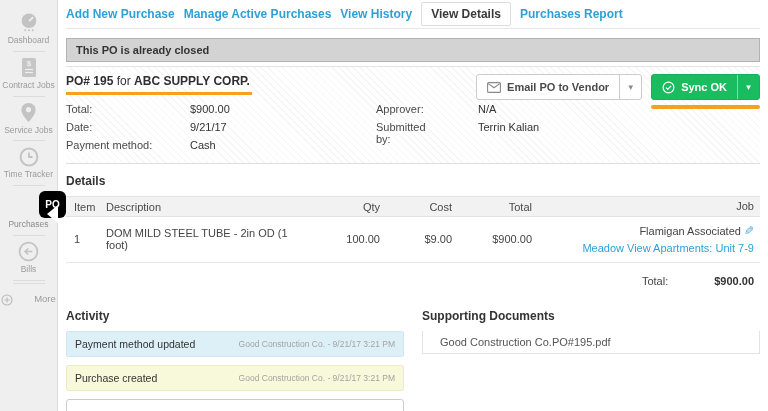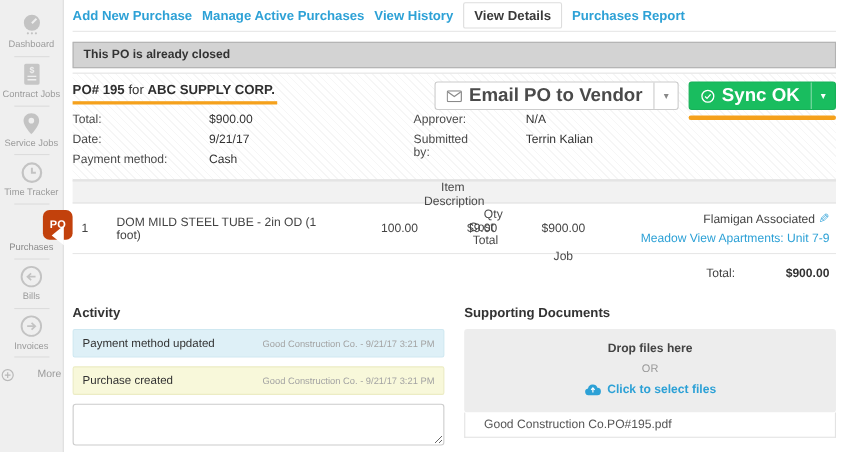--- a/index.html
+++ b/index.html
@@ -6,21 +6,21 @@
   html,body { width:768px; height:411px; overflow:hidden; }
   body { font-family:"Liberation Sans", sans-serif; font-size:11px; color:#444; background:#fff; }
   .app { display:flex; width:768px; height:411px; }
 
   
   .sidebar { position:relative; width:58px; min-width:58px; background:#efefef; border-right:1px solid #ddd; padding-top:9px; }
   .side-item { display:flex; flex-direction:column; align-items:center; gap:2px; padding:3px 0; cursor:pointer; }
   .side-label { font-size:8.5px; color:#9b9b9b; text-align:center; line-height:1.15; }
   .side-icon { display:flex; align-items:center; justify-content:center; height:22px; }
   .side-div { width:32px; height:1px; background:#dcdcdc; margin:2px auto; }
-  .po-badge { width:27px; height:27px; background:#c2410c; border-radius:6px; color:#fff; font-weight:bold; font-size:10px; display:flex; align-items:center; justify-content:center;margin-left:48px; }
+  .po-badge { width:27px; height:27px; background:#000000; border-radius:6px; color:#fff; font-weight:bold; font-size:10px; display:flex; align-items:center; justify-content:center;margin-left:48px; }
   .side-item.active .side-label { color:#8a8a8a; }
   .side-more { display:flex; flex-direction:row; align-items:center; gap:21px; padding:8px 0 0 0; justify-content:center; }
   .side-more .side-label { font-size:9.5px; }
   .side-notch { position:absolute; top:205px; right:-1px; width:0; height:0; border-top:9px solid transparent; border-bottom:9px solid transparent; border-right:11px solid #fff; z-index:3; }
 
   
   .content { flex:1; padding:0 8px; position:relative; }
 
   nav.tabs { display:flex; align-items:center; gap:9px; height:29px; border-bottom:1px solid #e7e7e7; padding-left:0; }
   .tab { color:#2da1d6; font-size:12px; font-weight:bold; cursor:pointer; white-space:nowrap; }
@@ -37,32 +37,32 @@
   .fcol-left { width:310px; }
   .field-row { display:flex; }
   .f-label { color:#4a4a4a; }
   .fcol-left .f-label { width:98px; }
   .fcol-right .f-label { width:62px; }
   .f-value { color:#333; margin-left:26px; }
   .fcol-right .f-value { margin-left:40px; }
 
   .head-buttons { position:absolute; top:7px; right:0; display:flex; align-items:flex-start; gap:9px; }
   .btn-split { display:flex; align-items:stretch; background:#fff; border:1px solid #ccc; border-radius:3px; height:26px; cursor:pointer; }
-  .btn-main { display:flex; align-items:center; gap:6px; padding:0 10px; font-weight:bold; color:#4a4a4a; font-size:17px; }
+  .btn-main { display:flex; align-items:center; gap:6px; padding:0 10px; font-weight:bold; color:#4a4a4a; font-size:11px; }
   .btn-caret { display:flex; align-items:center; justify-content:center; width:22px; border-left:1px solid #ccc; color:#888; font-size:9px; }
   .sync-wrap { display:flex; flex-direction:column; }
   .btn-split.green { background:#19bd5f; border-color:#17b158; }
   .btn-split.green .btn-main { color:#fff; }
   .btn-split.green .btn-caret { border-left:1px solid rgba(255,255,255,0.45); color:#fff; }
   .sync-underline { height:4px; background:#f5a11c; border-radius:2px; margin-top:5px; }
 
   .sect-heading { font-size:12px; font-weight:bold; color:#333; margin:10px 0 8px 0; }
 
   .tbl-header, .tbl-row { display:flex; align-items:center; }
-  .tbl-header { background:#f2f2f2; border-top:1px solid #e2e2e2; border-bottom:1px solid #e2e2e2; height:21px; color:#4a4a4a;flex-direction:column; }
+  .tbl-header { background:#f2f2f2; border-top:1px solid #e2e2e2; border-bottom:1px solid #e2e2e2; height:21px; color:#4a4a4a; }
   .tbl-row { border-bottom:1px solid #e7e7e7; padding:5px 0; color:#444; }
   .c-item { width:40px; padding-left:8px; }
   .c-desc { flex:1; }
   .c-qty { width:88px; text-align:right; }
   .c-cost { width:72px; text-align:right; }
   .c-total { width:80px; text-align:right; }
   .c-job { width:228px; text-align:right; padding-right:6px; line-height:1.5; }
   .job-link { color:#2da1d6; cursor:pointer; }
   .pencil { color:#3fa9dc; display:inline-block; transform:scaleX(-1); font-size:12px; cursor:pointer; }
   .tbl-total { display:flex; justify-content:flex-end; align-items:center; gap:46px; padding:12px 6px 10px 0; }
@@ -151,29 +151,20 @@
       <span class="side-icon">
         <svg width="21" height="21" viewBox="0 0 22 22">
             <circle cx="11" cy="11" r="9.3" fill="none" stroke="#c3c3c3" stroke-width="1.8"></circle>
             <path d="M15 11 H8 M10.8 7.8 L7.3 11 L10.8 14.2" fill="none" stroke="#c3c3c3" stroke-width="1.6"></path>
           </svg>
       </span>
       <span class="side-label">Bills</span>
     </div>
     <div class="side-div"></div>
 
-    <div class="side-item">
-      <span class="side-icon">
-        <svg width="21" height="21" viewBox="0 0 22 22">
-            <circle cx="11" cy="11" r="9.3" fill="none" stroke="#c3c3c3" stroke-width="1.8"></circle>
-            <path d="M7 11 H14 M11.2 7.8 L14.7 11 L11.2 14.2" fill="none" stroke="#c3c3c3" stroke-width="1.6"></path>
-          </svg>
-      </span>
-      <span class="side-label">Invoices</span>
-    </div>
     <div class="side-div"></div>
 
     <div class="side-more">
       <span style="display:flex;">
         <svg width="12" height="12" viewBox="0 0 12 12">
             <circle cx="6" cy="6" r="5" fill="none" stroke="#b9b9b9" stroke-width="1.1"></circle>
             <path d="M6 3.4 V8.6 M3.4 6 H8.6" stroke="#b9b9b9" stroke-width="1.1"></path>
           </svg>
       </span>
       <span class="side-label">More</span>
@@ -253,20 +244,21 @@
             <span class="btn-caret">
                 <span>▾</span>
               </span>
           </div>
           <div class="sync-underline"></div>
         </div>
       </div>
     </section>
 
     <section>
+      <div class="sect-heading">Details</div>
       <div class="tbl-header">
         <span class="c-item">Item</span>
         <span class="c-desc">Description</span>
         <span class="c-qty">Qty</span>
         <span class="c-cost">Cost</span>
         <span class="c-total">Total</span>
         <span class="c-job">Job</span>
       </div>
       <div class="tbl-row">
         <span class="c-item">1</span>
@@ -297,33 +289,20 @@
         <div class="evt yellow">
           <span class="evt-text">Purchase created</span>
           <span class="evt-meta">Good Construction Co. - 9/21/17 3:21 PM</span>
         </div>
         <textarea class="comment" style=""></textarea>
         
       </div>
 
       <div class="col">
         <div class="sect-heading">Supporting Documents</div>
-        <div class="dropzone">
-          <div class="drop-title">Drop files here</div>
-          <div class="drop-or">OR</div>
-          <span class="drop-link">
-            <span style="display:flex;">
-              <svg width="16" height="12" viewBox="0 0 18 13">
-                  <path d="M5 12.4 h8.2 a3.8 3.8 0 0 0 0.4-7.6 A5 5 0 0 0 4 5.6 A3.4 3.4 0 0 0 5 12.4 Z" fill="#2da1d6"></path>
-                  <path d="M9 9.6 V5.2 M7.2 6.9 L9 5 L10.8 6.9" stroke="#fff" stroke-width="1.2" fill="none"></path>
-                </svg>
-            </span>
-            <span>Click to select files</span>
-          </span>
-        </div>
         <div class="file-row">
 
           <span class="file-info">
             <div class="file-name">Good Construction Co.PO#195.pdf</div>
 
           </span>
 
         </div>
       </div>
     </div>

